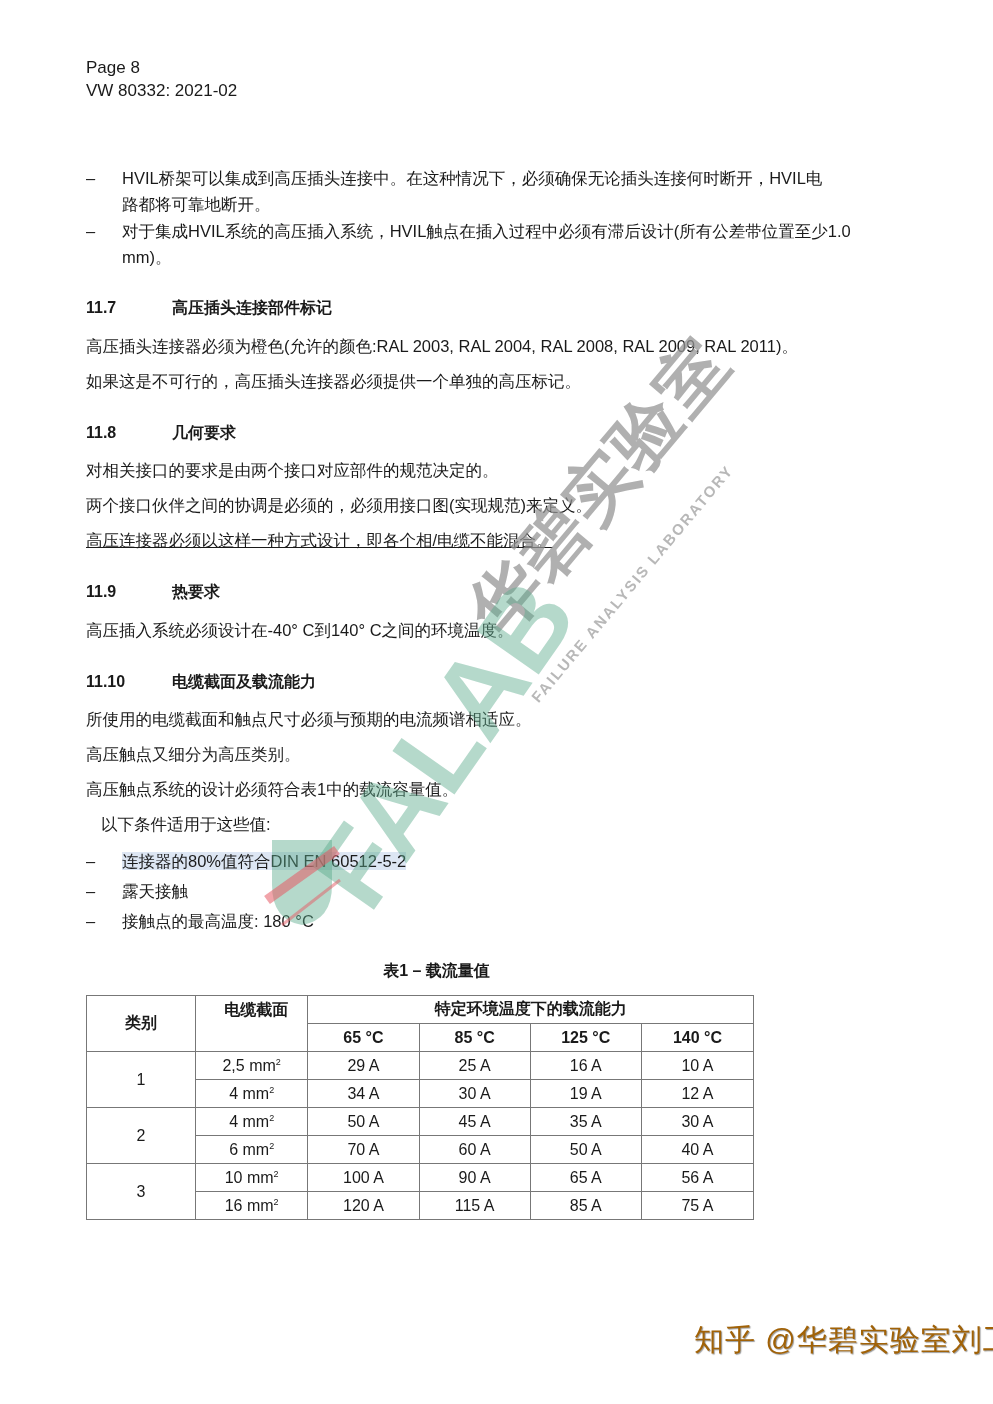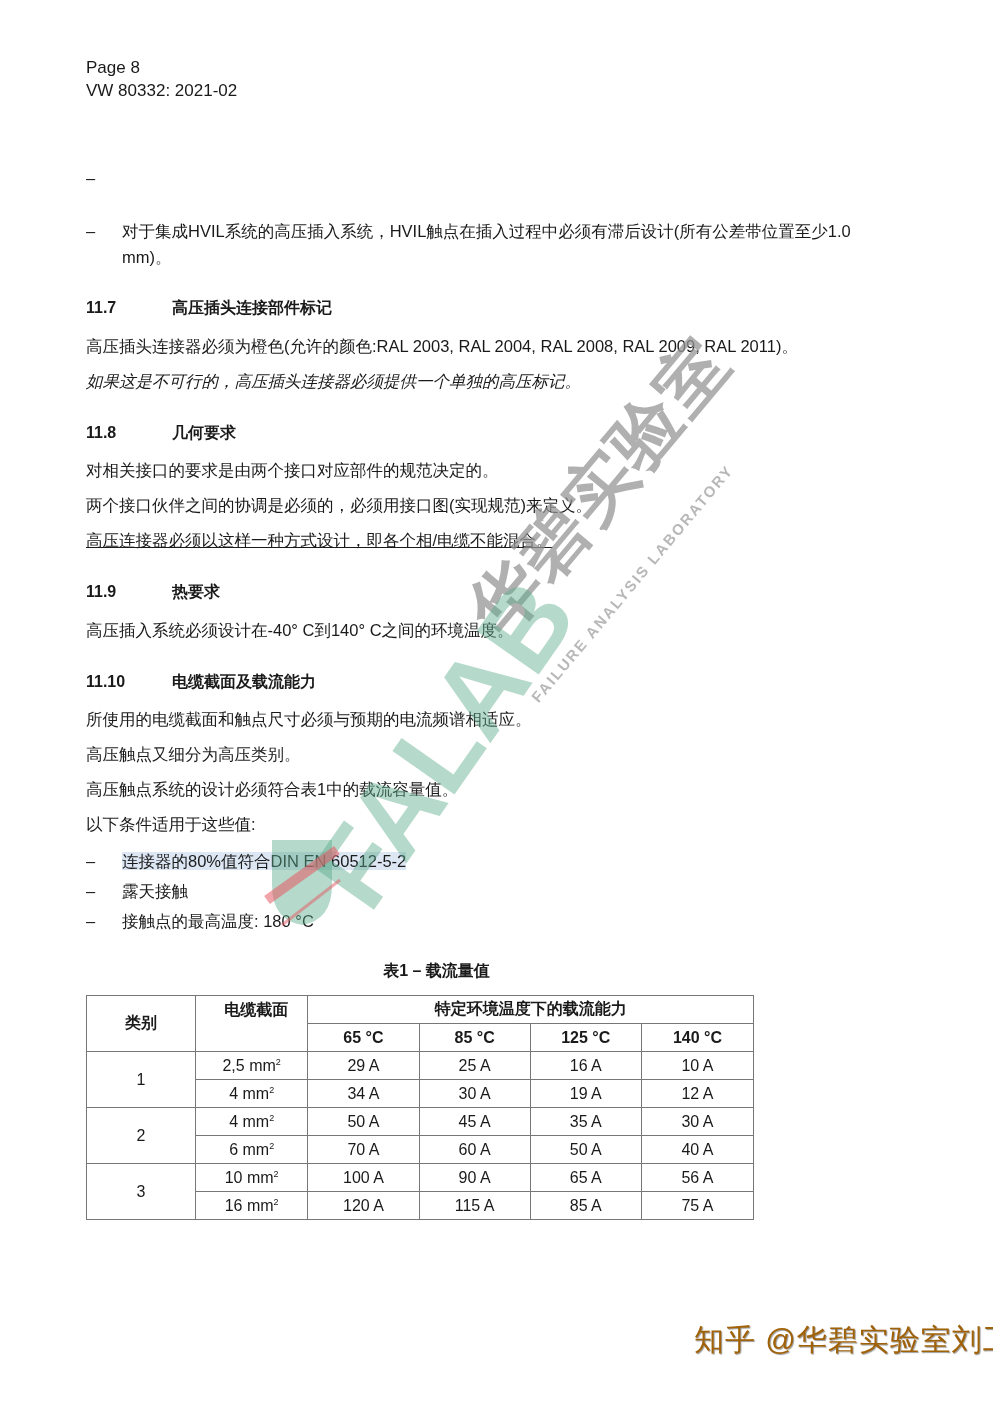--- a/index.html
+++ b/index.html
@@ -33,32 +33,33 @@
             text-shadow: 1px 1px 1px #9a9a9a; white-space: nowrap; letter-spacing: 1px; margin-left: 28px; }
 </style>
 </head>
 <body>
 
 <div class="abs hdr" style="top:57px;">Page 8</div>
 <div class="abs hdr" style="top:80px;">VW 80332: 2021-02</div>
 
 <div class="abs bullet" style="top:165px;height:52px;">
   <span class="dash">–</span>
+  <span class="txt" style="right:60px;">HVIL桥架可以集成到高压插头连接中。在这种情况下，必须确保无论插头连接何时断开，HVIL电路都将可靠地断开。</span>
 </div>
 <div class="abs bullet" style="top:218px;height:52px;">
   <span class="dash">–</span>
   <span class="txt" style="right:20px;">对于集成HVIL系统的高压插入系统，HVIL触点在插入过程中必须有滞后设计(所有公差带位置至少1.0 mm)。</span>
 </div>
 
 <div class="abs sec" style="top:297px;width:700px;height:22px;">
   <span class="num">11.7</span>
   <span class="title">高压插头连接部件标记</span>
 </div>
 <div class="abs para" style="top:335px;">高压插头连接器必须为橙色(允许的颜色:RAL 2003, RAL 2004, RAL 2008, RAL 2009, RAL 2011)。</div>
-<div class="abs para" style="top:370px;font-style:italic;">如果这是不可行的，高压插头连接器必须提供一个单独的高压标记。</div>
+<div class="abs para" style="top:370px;">如果这是不可行的，高压插头连接器必须提供一个单独的高压标记。</div>
 
 <div class="abs sec" style="top:422px;width:700px;height:22px;">
   <span class="num">11.8</span>
   <span class="title">几何要求</span>
 </div>
 <div class="abs para" style="top:459px;">对相关接口的要求是由两个接口对应部件的规范决定的。</div>
 <div class="abs para" style="top:494px;">两个接口伙伴之间的协调是必须的，必须用接口图(实现规范)来定义。</div>
 <div class="abs para" style="top:529px;text-decoration:underline;">高压连接器必须以这样一种方式设计，即各个相/电缆不能混合。</div>
 
 <div class="abs sec" style="top:581px;width:700px;height:22px;">
@@ -67,21 +68,21 @@
 </div>
 <div class="abs para" style="top:619px;">高压插入系统必须设计在-40° C到140° C之间的环境温度。</div>
 
 <div class="abs sec" style="top:671px;width:700px;height:22px;">
   <span class="num">11.10</span>
   <span class="title">电缆截面及载流能力</span>
 </div>
 <div class="abs para" style="top:708px;">所使用的电缆截面和触点尺寸必须与预期的电流频谱相适应。</div>
 <div class="abs para" style="top:743px;">高压触点又细分为高压类别。</div>
 <div class="abs para" style="top:778px;">高压触点系统的设计必须符合表1中的载流容量值。</div>
-<div class="abs para" style="top:813px;">以下条件适用于这些值:</div>
+<div class="abs para" style="top:813px;margin-left:15px;">以下条件适用于这些值:</div>
 
 <div class="abs bullet" style="top:848px;height:26px;">
   <span class="dash">–</span>
   <span class="txt" style="right:auto;"><span class="hl">连接器的80%值符合DIN EN 60512-5-2</span></span>
 </div>
 <div class="abs bullet" style="top:878px;height:26px;">
   <span class="dash">–</span>
   <span class="txt">露天接触</span>
 </div>
 <div class="abs bullet" style="top:908px;height:26px;">

